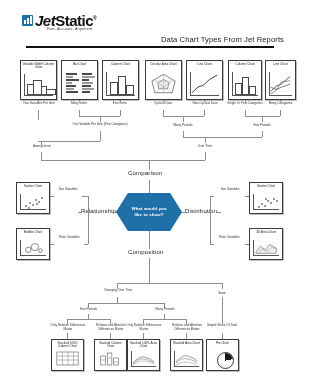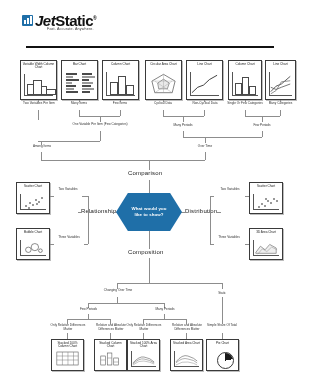--- a/index.html
+++ b/index.html
@@ -74,20 +74,21 @@
   <div id="header">
     <div class="logo-wrap">
       <span class="logo-mark" style="background: rgb(31, 111, 168);">
         <i></i>
           <i></i>
           <i></i>
       </span>
       <span class="logo-text"><span class="lt-jet">Jet</span><span>Static</span><span class="logo-reg">®</span></span>
     </div>
     <div class="tagline">Fast. Accurate. Anywhere.</div>
+    <div class="doc-title">Data Chart Types From Jet Reports</div>
     <div class="rule"></div>
   </div>
 
   <div class="card tall" style="left:20px;top:60px;width:37px;height:40px;">
     <div class="ct">Variable Width Column Chart</div>
     <div class="cg">
       <span class="axis-l"></span>
         <span class="axis-b"></span>
       <span class="bar" style="left:3px;width:5px;height:9px;"></span>
       <span class="bar" style="left:9px;width:7px;height:13px;"></span>

